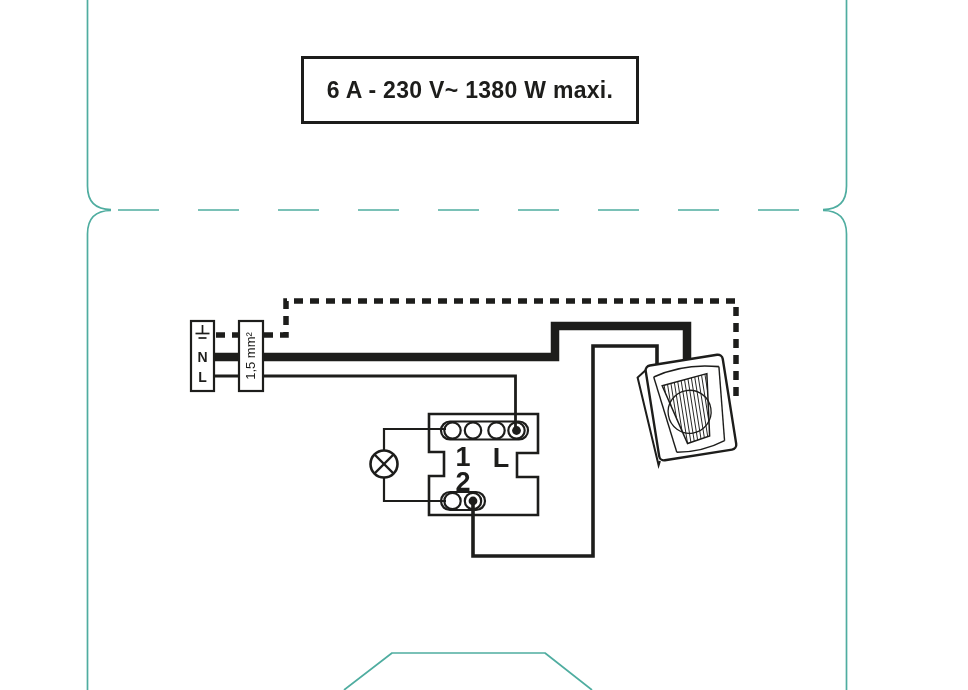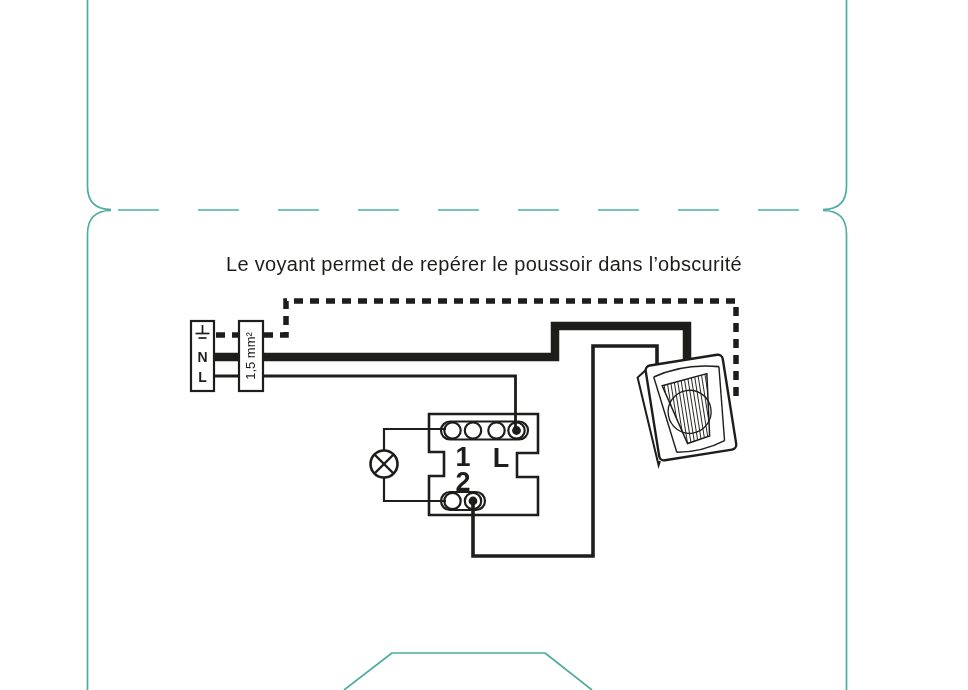--- a/index.html
+++ b/index.html
@@ -120,16 +120,18 @@
           <line x1="15" y1="-33" x2="15" y2="38"></line>
             <line x1="18.5" y1="-33" x2="18.5" y2="38"></line>
           <line x1="22" y1="-33" x2="22" y2="38"></line>
         </g>
         <circle cx="1" cy="4" r="21.5" stroke-width="1.3"></circle>
       </g>
 
     </g>
   </svg>
 
+  <div class="rating-box">
+    <span>6 A - 230 V~ 1380 W maxi.</span>
+  </div>
 
-  <div class="caption">Le voyant permet de repérer le poussoir dans l’obscurité</div>
 
 </div>
 
 </body></html>

